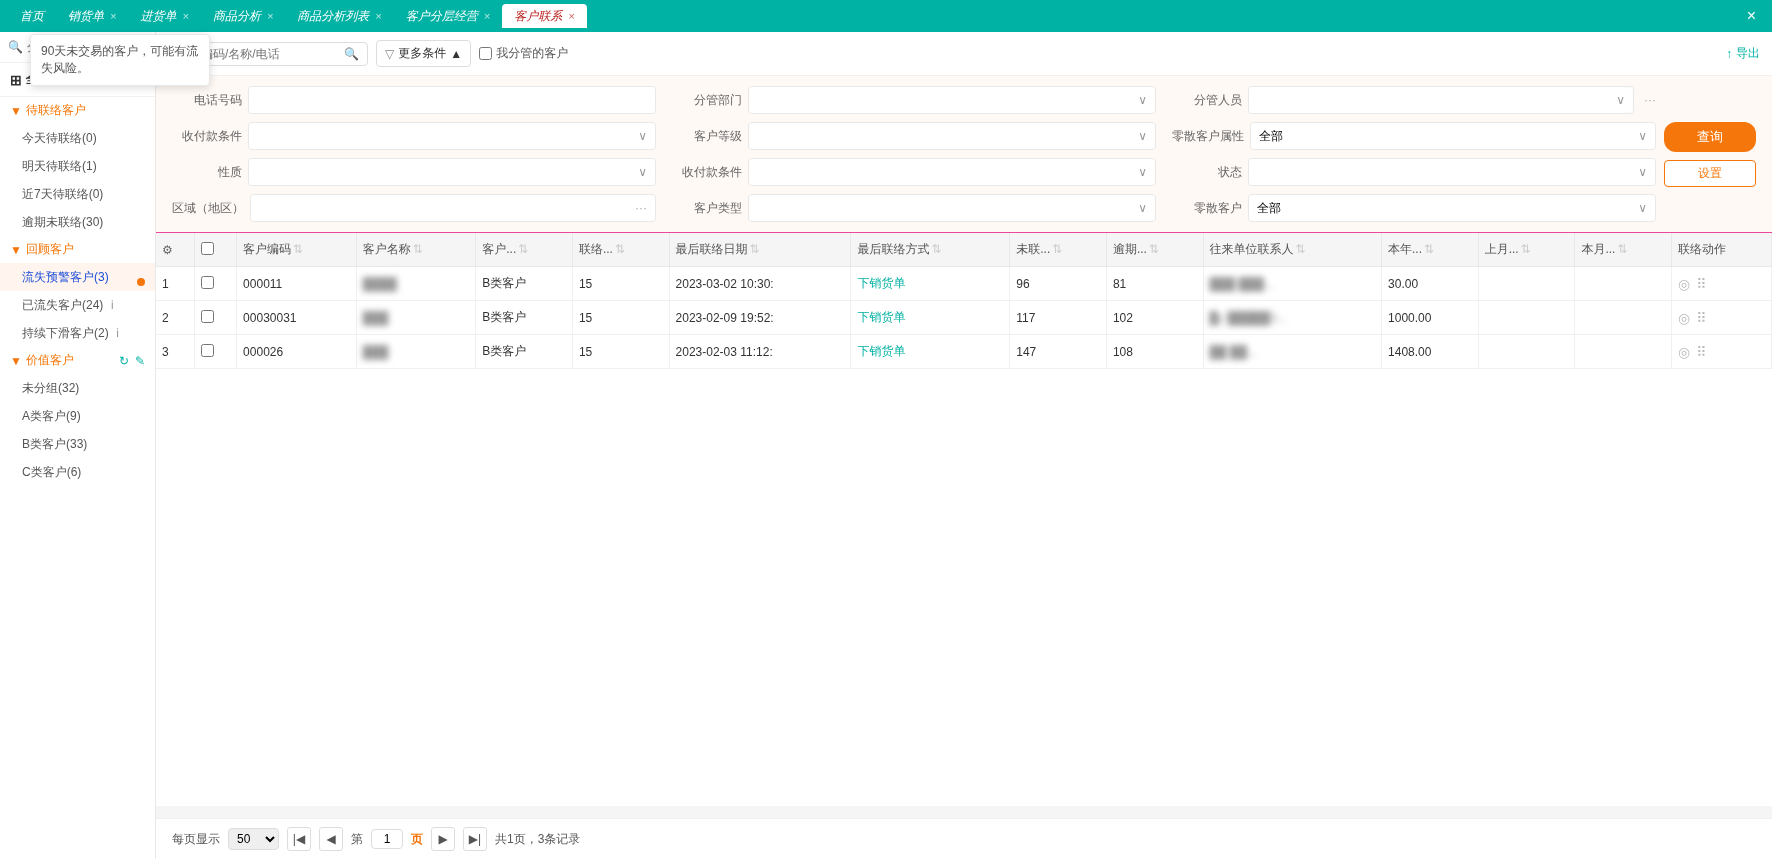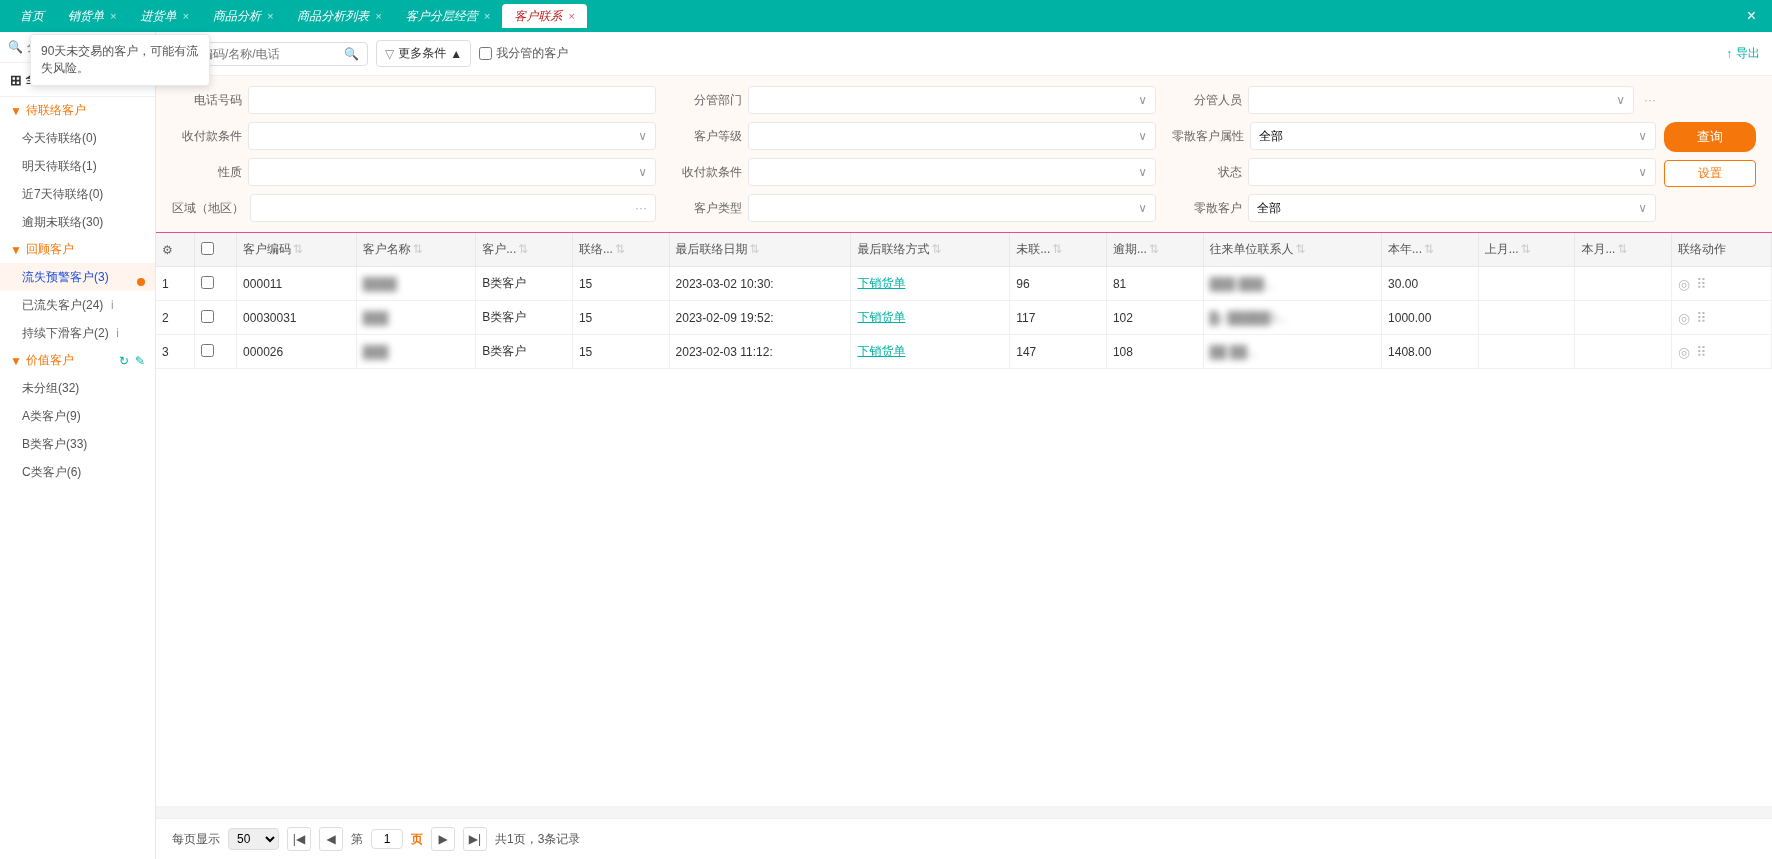--- a/index.html
+++ b/index.html
@@ -276,21 +276,21 @@
     }
     th .sort-icon { color: #ccc; margin-left: 2px; }
     td {
       padding: 8px 6px;
       color: #333;
       border-bottom: 1px solid #f0f0f0;
       border-right: 1px solid #f0f0f0;
       white-space: nowrap;
       font-size: 12px;
     }
-    .link-text { color: #00b2a3; text-decoration: underline; cursor: pointer; }
+    .link-text { color: #00b2a3; cursor: pointer; }
     .blurred { filter: blur(3px); color: #999; }
     .action-icons { display: flex; gap: 6px; align-items: center; }
     .action-icon { color: #bbb; cursor: pointer; font-size: 14px; }
     .gear-icon-th { cursor: pointer; color: #666; }
 
     
     .pagination {
       display: flex;
       align-items: center;
       justify-content: flex-start;

